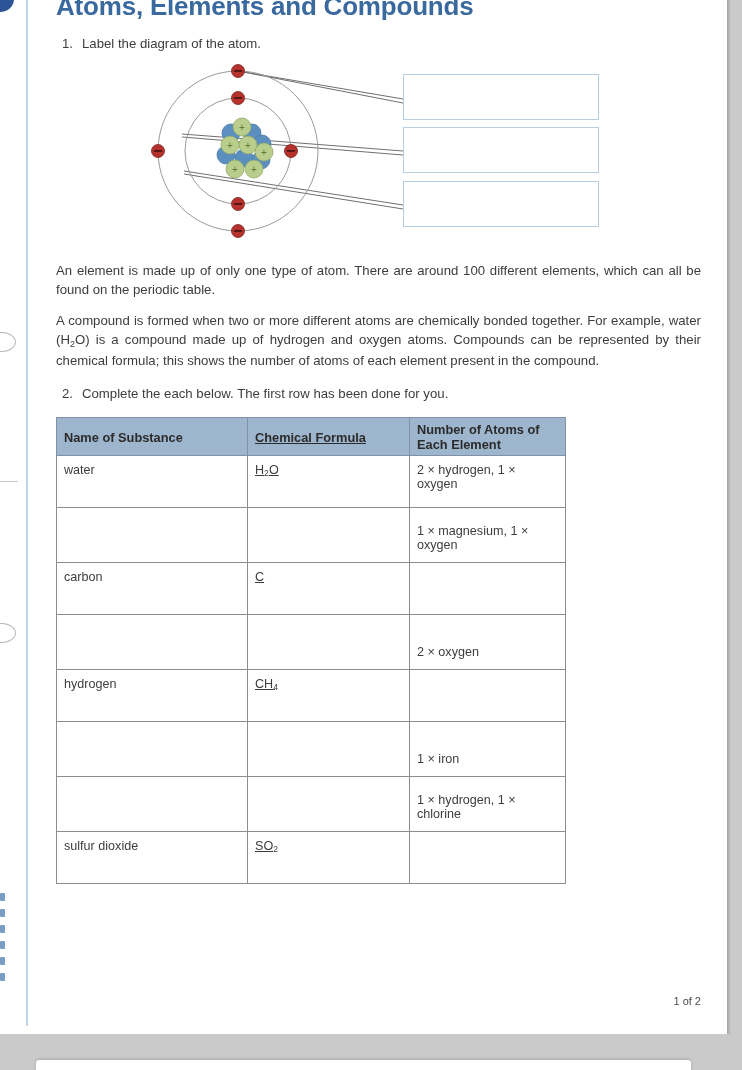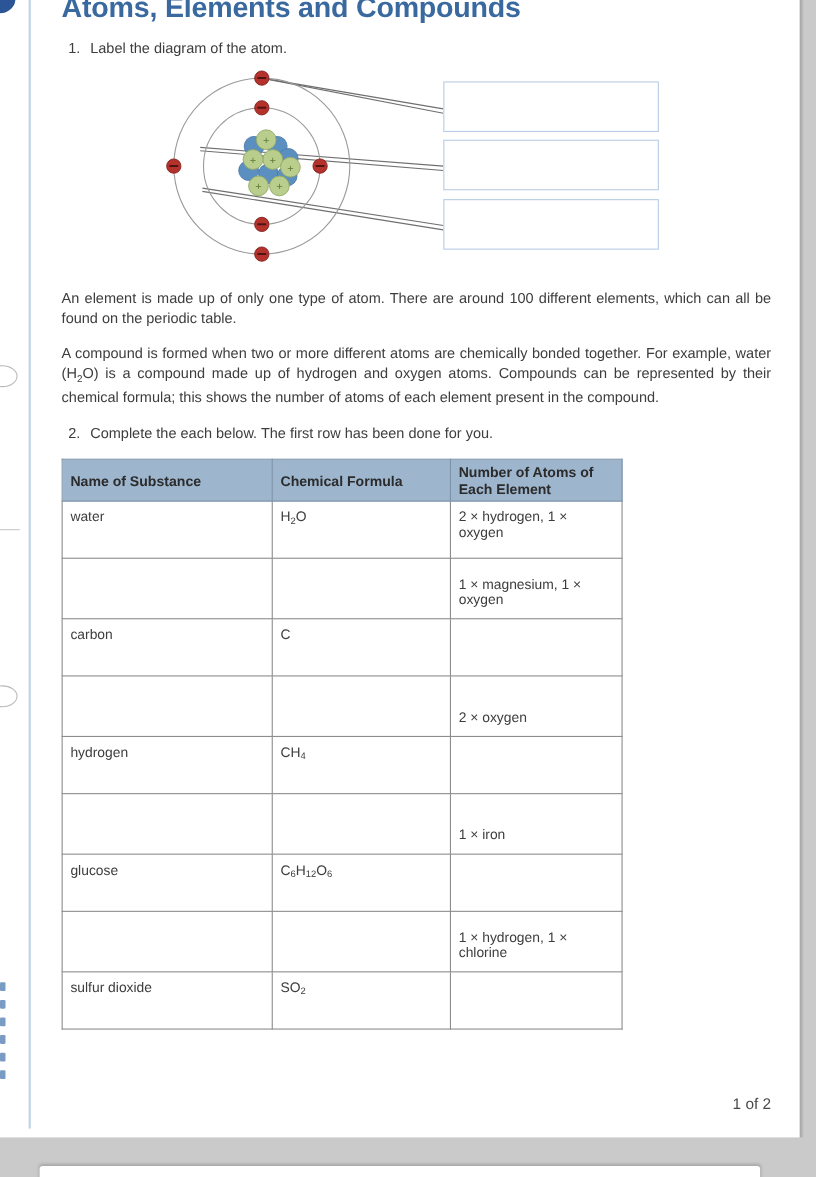--- a/index.html
+++ b/index.html
@@ -187,30 +187,30 @@
   }
   #substance-table tbody td {
     height: 44px;
     padding: 7px 7px 0 7px;
   }
   #substance-table tbody tr.alt td {
     vertical-align: bottom;
     padding: 0 7px 10px 7px;
   }
   .col-name { width: 176px; }
-  .col-formula { width: 147px; }
+  .col-formula { width: 147px; text-decoration: underline; }
 
   
   #page-footer {
     position: absolute;
     left: 56px;
     top: 1003px;
     width: 645px;
     text-align: right;
-    font-size: 14px;
+    font-size: 11px;
     color: #4a4a4a;
   }
 
   
   #next-page-peek {
     position: absolute;
     left: 36px;
     top: 1060px;
     width: 655px;
     height: 30px;
@@ -374,25 +374,20 @@
           <tr>
             <td class="col-name">hydrogen</td>
             <td class="col-formula"><span>CH</span><sub>4</sub></td>
             <td></td>
           </tr>
           <tr class="alt">
             <td class="col-name"></td>
             <td class="col-formula"></td>
             <td>1 × iron</td>
           </tr>
-          <tr>
-            <td class="col-name">glucose</td>
-            <td class="col-formula"><span>C</span><sub>6</sub><span>H</span><sub>12</sub><span>O</span><sub>6</sub></td>
-            <td></td>
-          </tr>
           <tr class="alt">
             <td class="col-name"></td>
             <td class="col-formula"></td>
             <td>1 × hydrogen, 1 × chlorine</td>
           </tr>
           <tr>
             <td class="col-name">sulfur dioxide</td>
             <td class="col-formula"><span>SO</span><sub>2</sub></td>
             <td></td>
           </tr>

